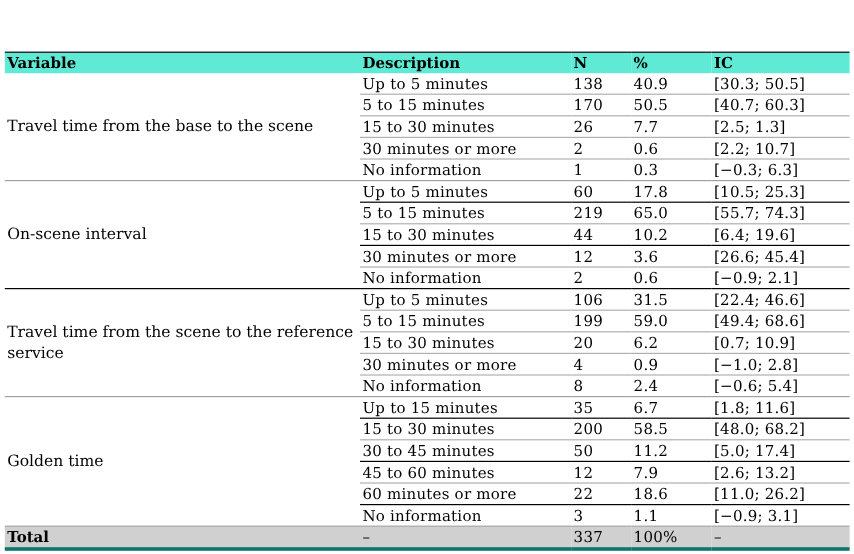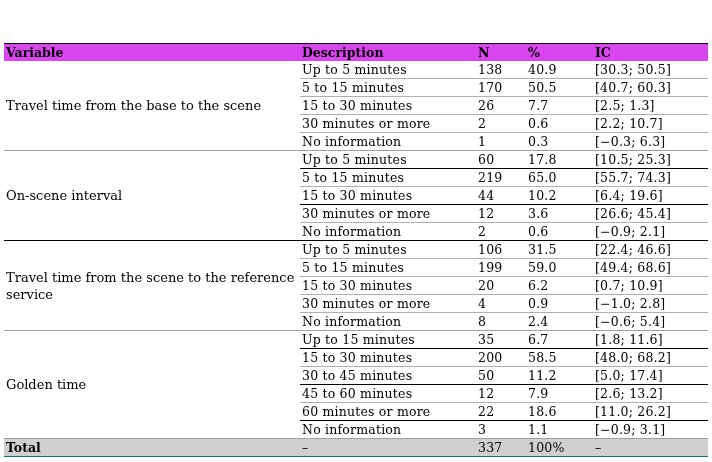--- a/index.html
+++ b/index.html
@@ -2,30 +2,30 @@
 <html><head>
 <meta charset="utf-8">
 <style>
   html, body { margin: 0; padding: 0; background: #ffffff; }
   body { width: 712px; height: 462px; position: relative; overflow: hidden;
          font-family: "DejaVu Serif", serif; color: #000; }
   #table { position: absolute; left: 4px; top: 43px; width: 704px;
            border-collapse: collapse; table-layout: fixed; }
   #table td, #table th { padding: 0 0 0 2px; height: 17px; line-height: 17px;
            font-size: 12.5px; white-space: nowrap; text-align: left; vertical-align: middle; }
-  #table thead tr { background: #d946ef; border-top: 1px solid #000; }
+  #table thead tr { background: #5eead4; border-top: 1px solid #000; }
   #table thead th { font-weight: bold; }
   .var-cell { font-weight: normal; font-size: 13px !important; white-space: normal !important;
               line-height: 17px !important; padding-left: 2px !important; }
   .desc, .num, .pct, .ic { font-weight: 300; font-family: "DejaVu Serif", serif; letter-spacing: 0.2px; }
   tr.row td.desc, tr.row td.num, tr.row td.pct, tr.row td.ic { border-bottom: 1px solid #b0b0b0; }
   tr.row.dark td.desc, tr.row.dark td.num, tr.row.dark td.pct, tr.row.dark td.ic { border-bottom: 1px solid #000; }
   tr.section-end td { border-bottom: 1px solid #a0a0a0 !important; margin-top: 27px; }
   tr.section-end.black td { border-bottom: 1px solid #000 !important; }
-  tr.total { background: #d0d0d0; border-bottom: 1px solid #0f766e; }
+  tr.total { background: #d0d0d0; border-bottom: 3px solid #0f766e; }
   tr.total td.label { font-weight: bold; }
   col.c1 { width: 296px; } col.c2 { width: 176px; } col.c3 { width: 50px; }
   col.c4 { width: 67px; } col.c5 { width: 115px; }
 </style>
 </head>
 <body>
 
 <table id="table">
   <colgroup>
       <col class="c1">

